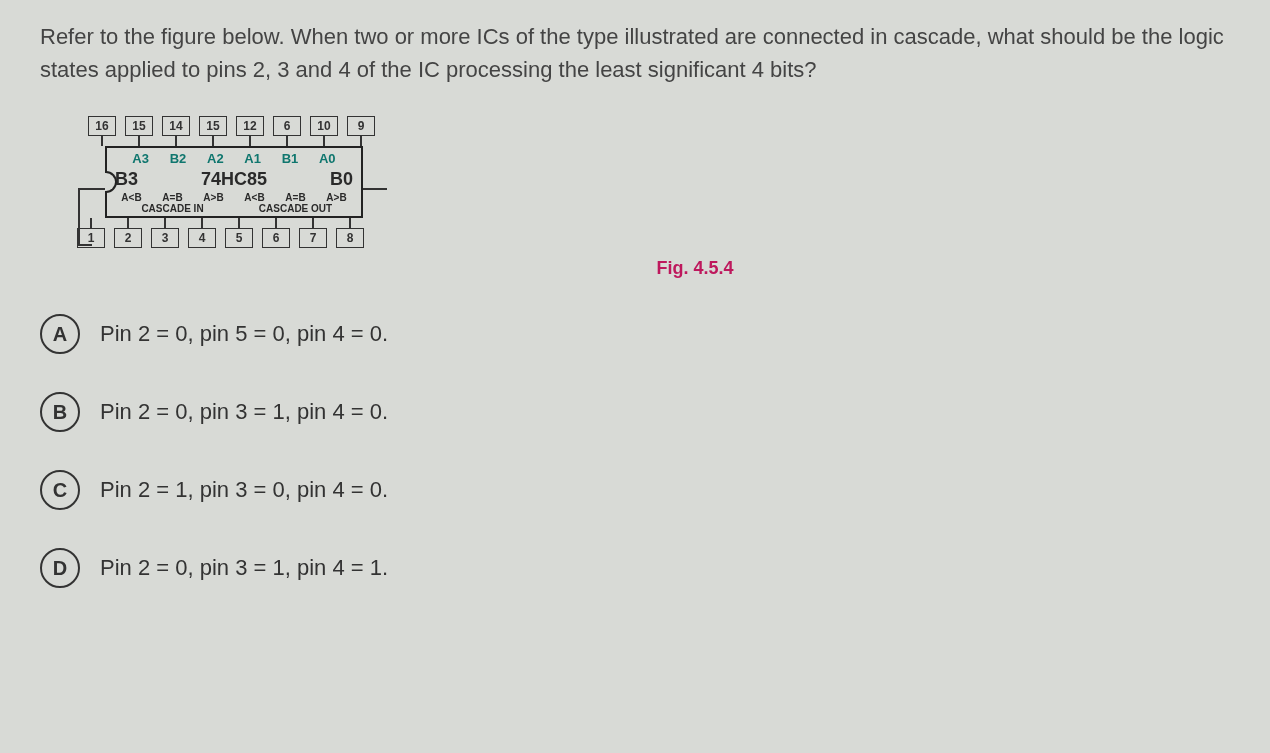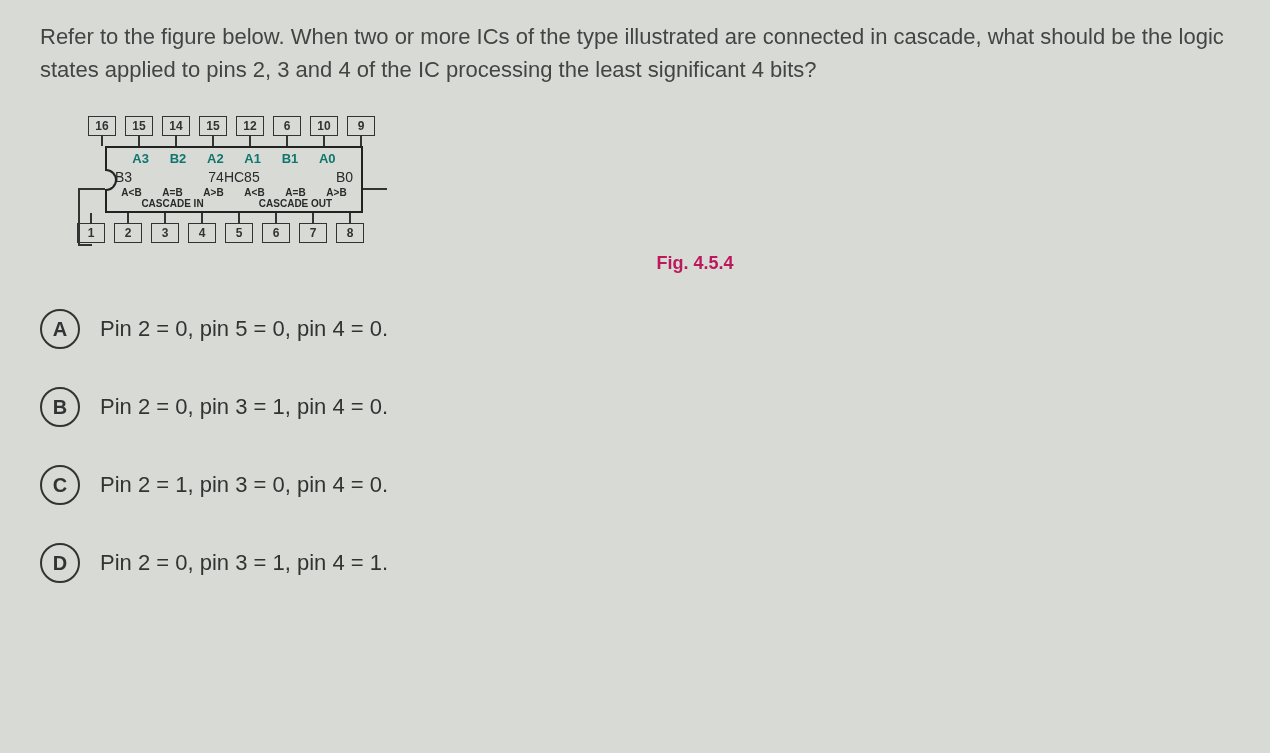--- a/index.html
+++ b/index.html
@@ -104,22 +104,22 @@
       font-size: 13px;
     }
     .chip-row2 {
       display: flex;
       justify-content: space-between;
       font-size: 14px;
       font-weight: bold;
       padding: 2px 8px;
     }
     .chip-part {
-      font-size: 14px;
-      font-weight: normal;
+      font-size: 18px;
+      font-weight: bold;
     }
     .cascade-row {
       display: flex;
       font-size: 10px;
       font-weight: bold;
       padding: 0 4px;
       justify-content: space-between;
     }
     .cascade-item {
       flex: 1;

